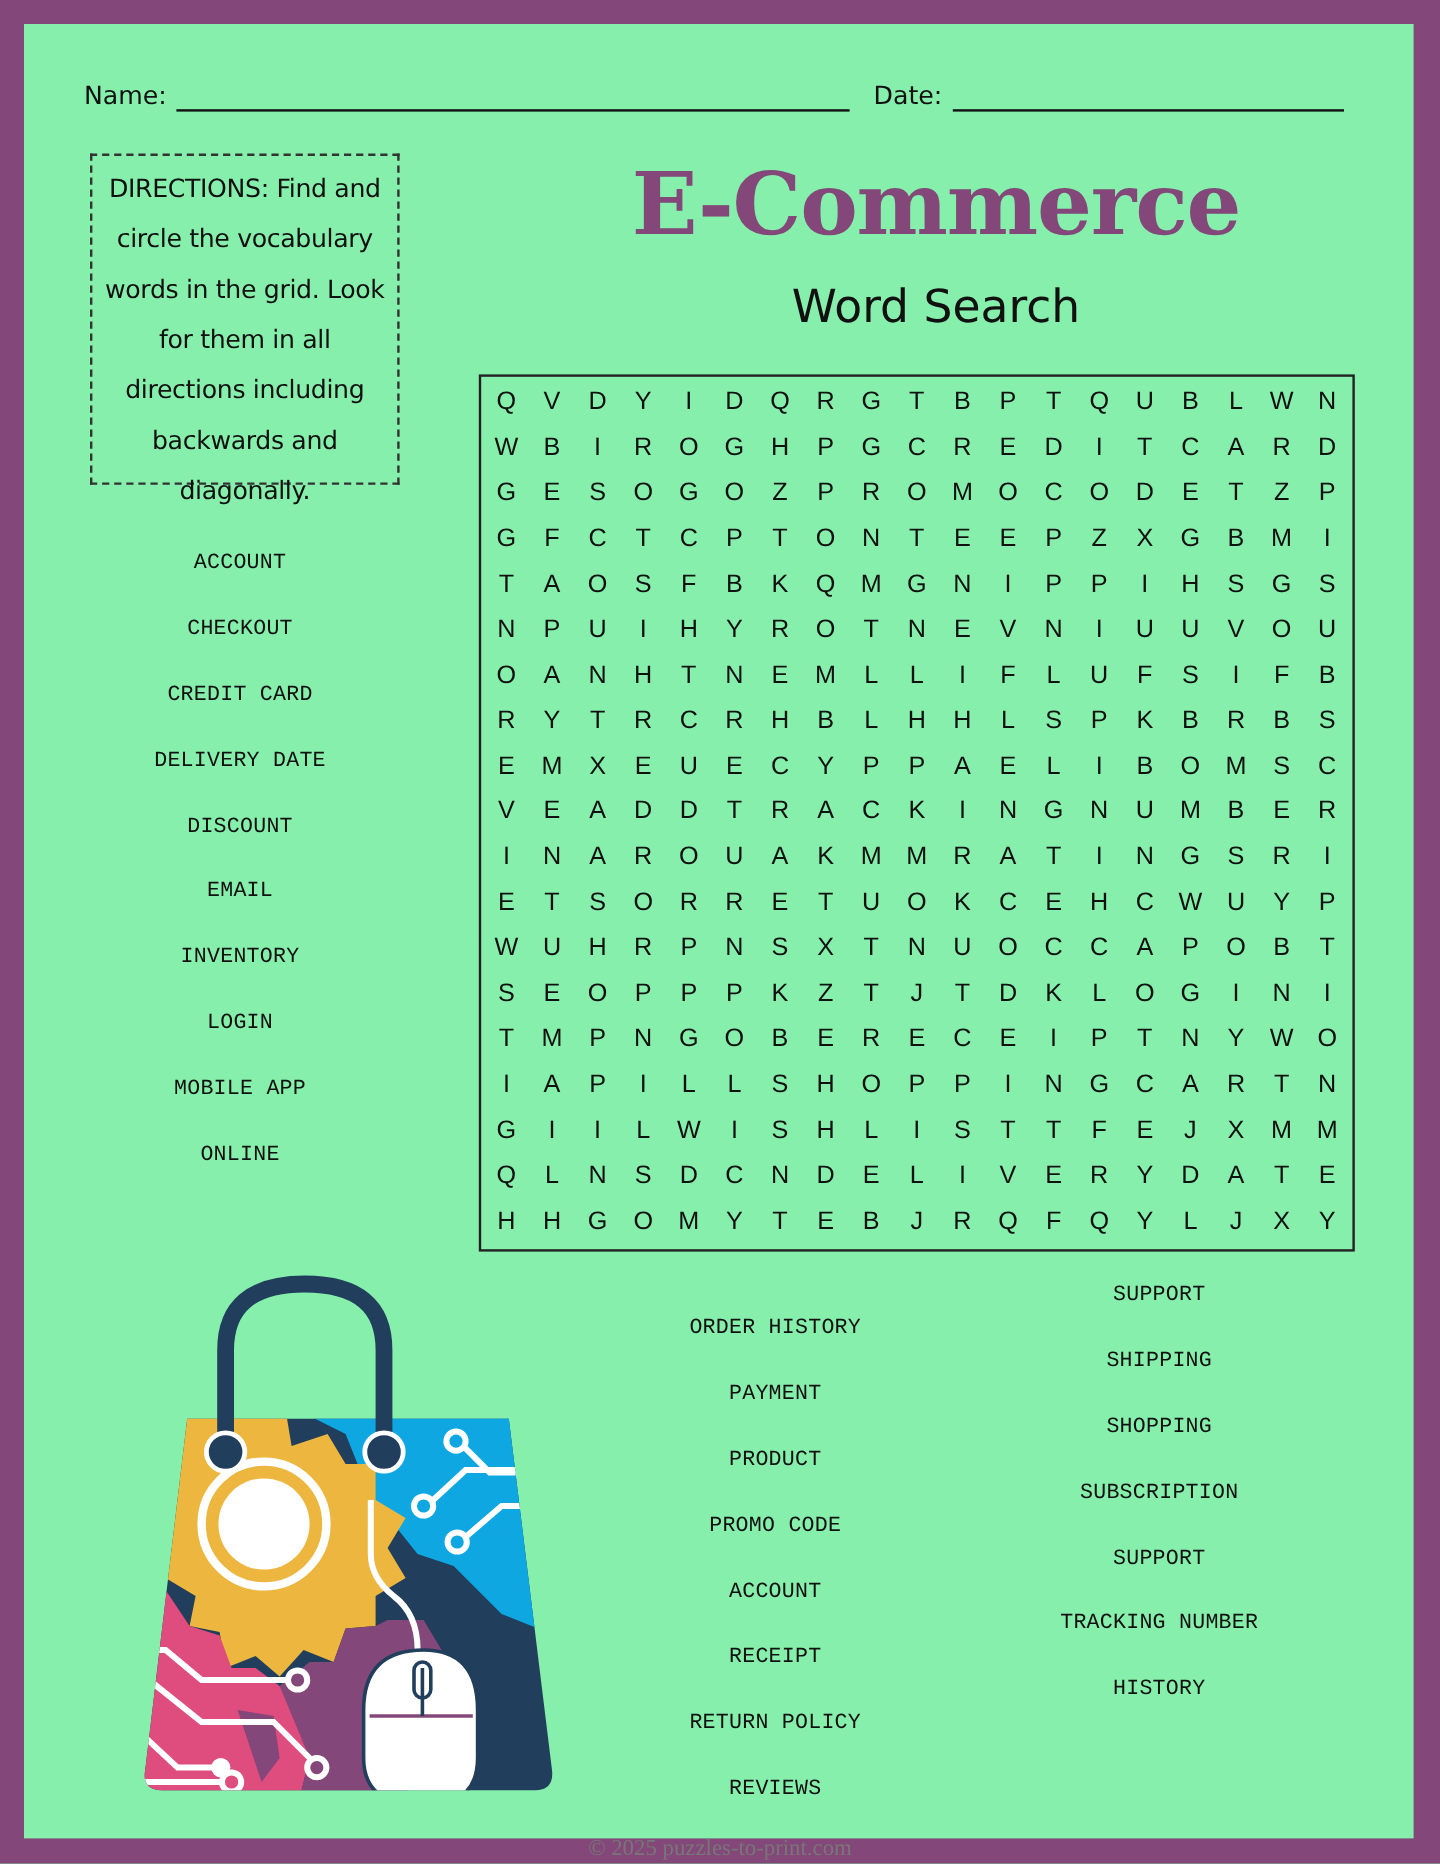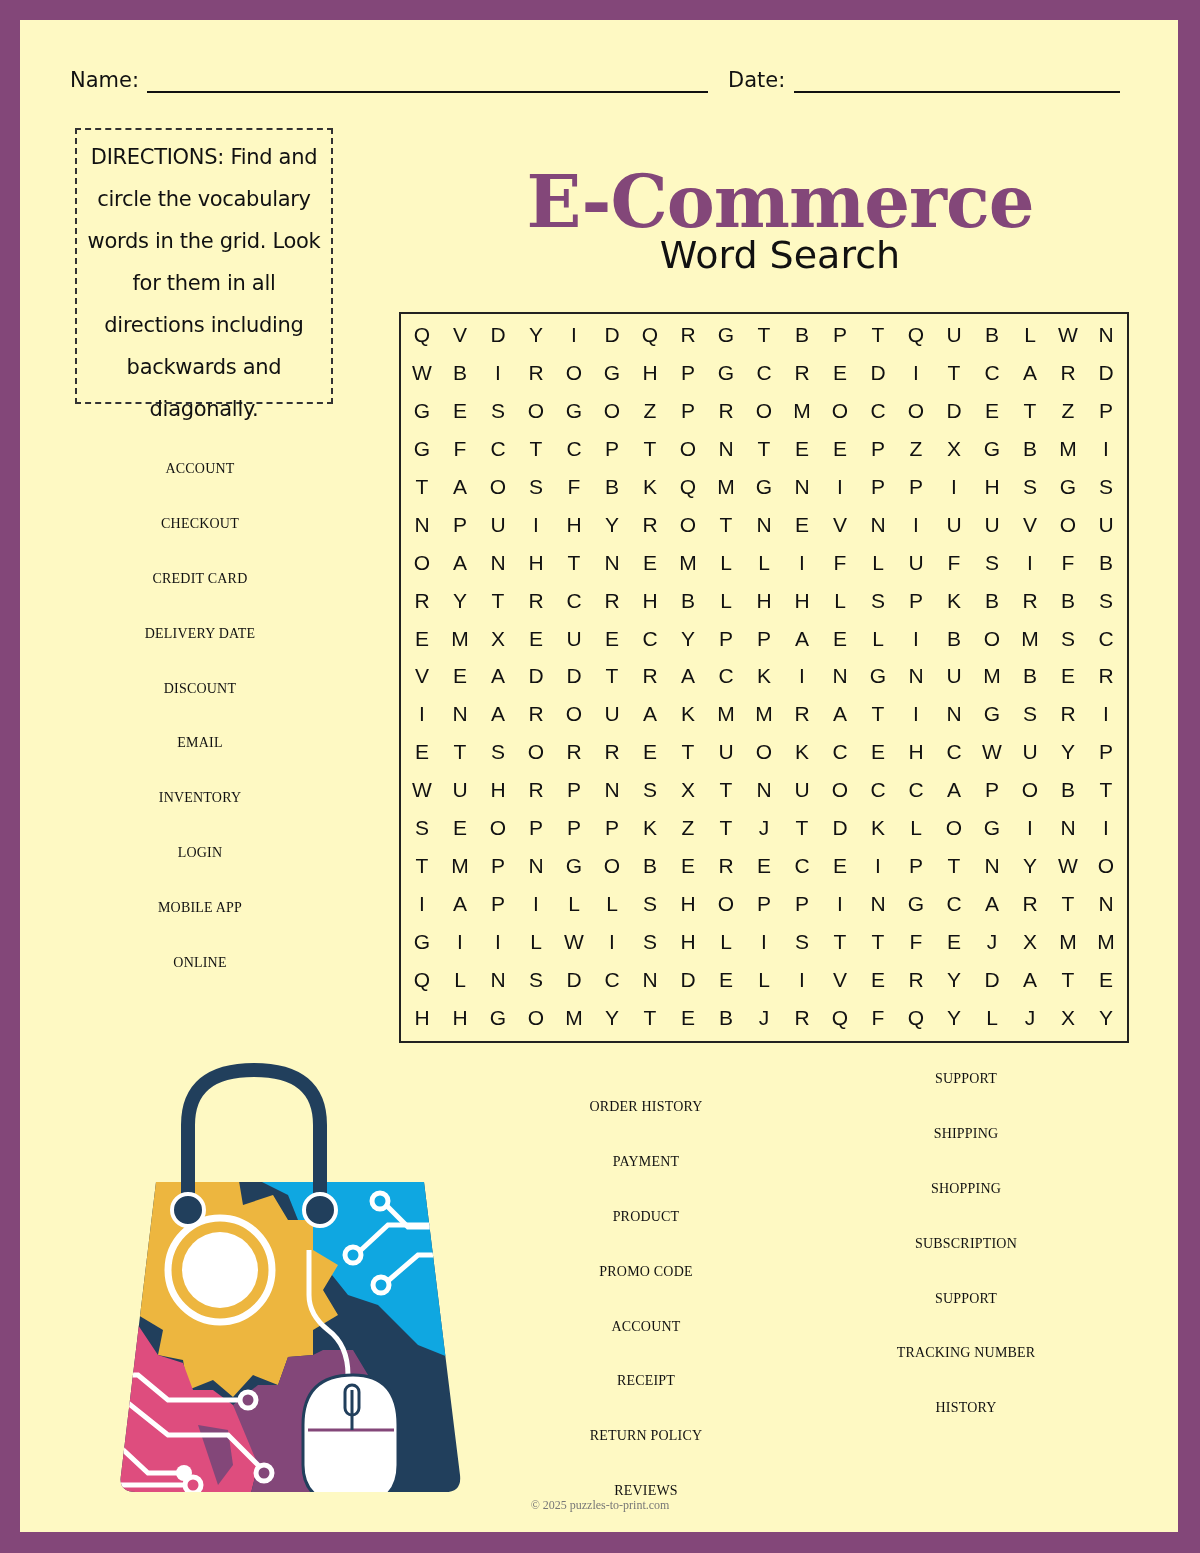--- a/index.html
+++ b/index.html
@@ -4,63 +4,63 @@
 <style>
   html, body { margin: 0; padding: 0; }
   body {
     width: 1200px; height: 1553px; position: relative; overflow: hidden;
     background: #834779;
     font-family: "DejaVu Sans", sans-serif;
     color: #111;
   }
   .page {
     position: absolute; left: 20px; top: 20px; width: 1158px; height: 1512px;
-    background: #fef9c3;
+    background: #86efac;
   }
   .abs { position: absolute; }
   .hdr-label { font-family: "DejaVu Sans", sans-serif; font-size: 21px; color: #111; }
   .hdr-line { border-bottom: 2px solid #111; height: 0; }
   .directions {
     position: absolute; left: 55px; top: 108px; width: 258px; height: 276px;
     border: 2px dashed #333; box-sizing: border-box;
     display: flex; align-items: flex-start; justify-content: center; text-align: center;
     font-family: "DejaVu Sans", sans-serif; font-size: 21px; line-height: 42px; color: #111;
     padding: 6px 8px; letter-spacing: -0.3px;
   }
   .title {
     position: absolute; left: 380px; top: 110px; width: 760px; text-align: center;
     font-family: "DejaVu Serif", serif; font-weight: bold; font-size: 72px; color: #834779;
-    letter-spacing: -1px; line-height: 80px; margin-top: 32px;
+    letter-spacing: -1px; line-height: 80px;
   }
   .subtitle {
     position: absolute; left: 380px; top: 210px; width: 760px; text-align: center;
     font-family: "DejaVu Sans", sans-serif; font-size: 38px; color: #111; line-height: 50px;
   }
   .grid {
     position: absolute; left: 379px; top: 292px; width: 730px; height: 731px;
     border: 2px solid #222; box-sizing: border-box;
     display: grid; grid-template-columns: repeat(19, 1fr); grid-template-rows: repeat(19, 1fr);
     padding: 2px 2px 4px 2px;
   }
   .cell {
     display: flex; align-items: center; justify-content: center;
     font-family: "Liberation Sans", sans-serif; font-size: 21px; color: #111;
   }
   .wordlist-left {
     position: absolute; left: 60px; top: 422px; width: 240px;
   }
   .word {
     height: 54.8px; display: flex; align-items: center; justify-content: center;
-    font-family: Liberation Serif, serif; font-size: 14px; color: #111; letter-spacing: 0.2px;
+    font-family: Liberation Mono, monospace; font-size: 18px; color: #111; letter-spacing: 0.2px;
   }
   .wordlist-col2 { position: absolute; left: 486px; top: 1060px; width: 280px; }
   .wordlist-col3 { position: absolute; left: 806px; top: 1032px; width: 280px; }
   .footer {
-    position: absolute; left: 380px; top: 1478px; width: 400px; text-align: center;
-    font-family: "Liberation Serif", serif; font-size: 12px; color: #777;
+    position: absolute; left: 380px; top: 1510px; width: 400px; text-align: center;
+    font-family: "Liberation Serif", serif; font-size: 19px; color: #777;
   }
   .bag { position: absolute; left: 78px; top: 1025px; }
 </style>
 </head>
 <body>
 
 <div class="page">
 
   <span class="abs hdr-label" style="left:50px; top:48px;">Name:</span>
   <div class="abs hdr-line" style="left:127px; top:71px; width:561px;"></div>

